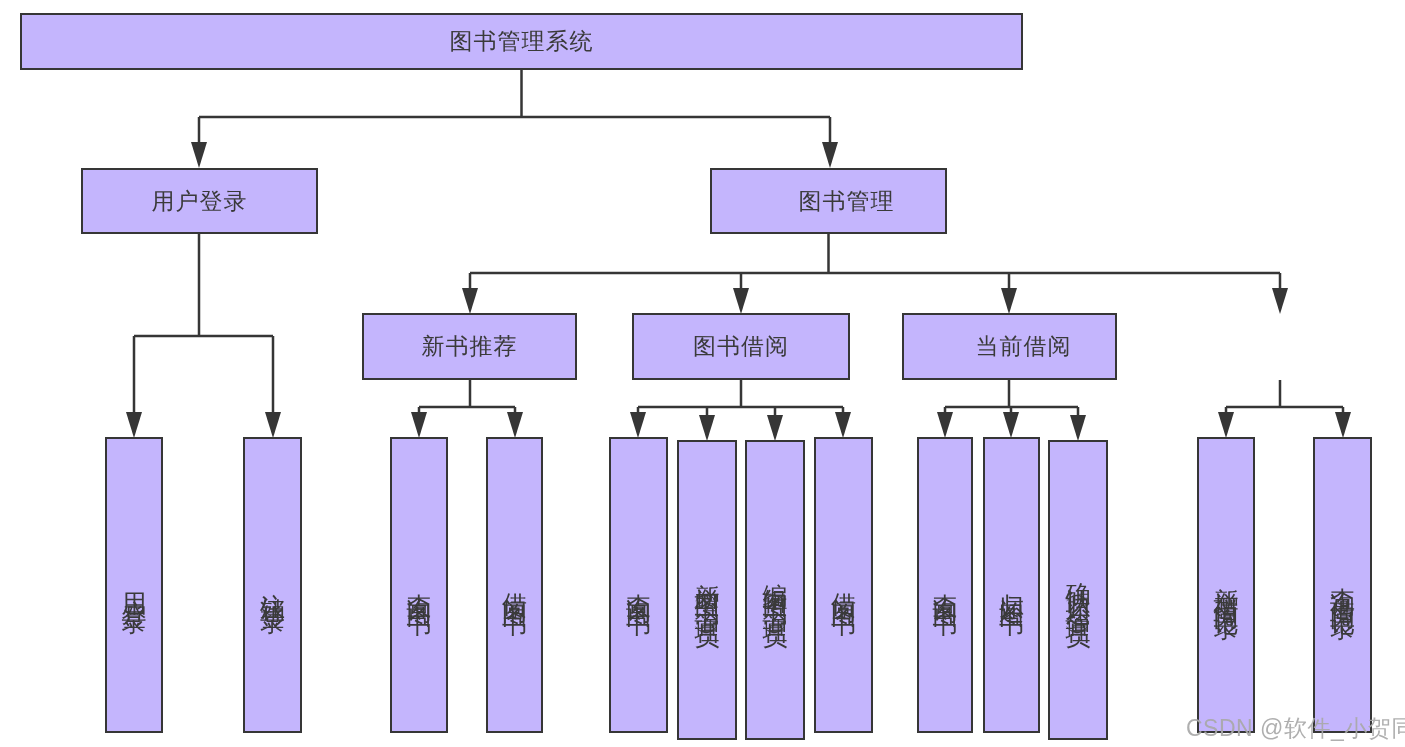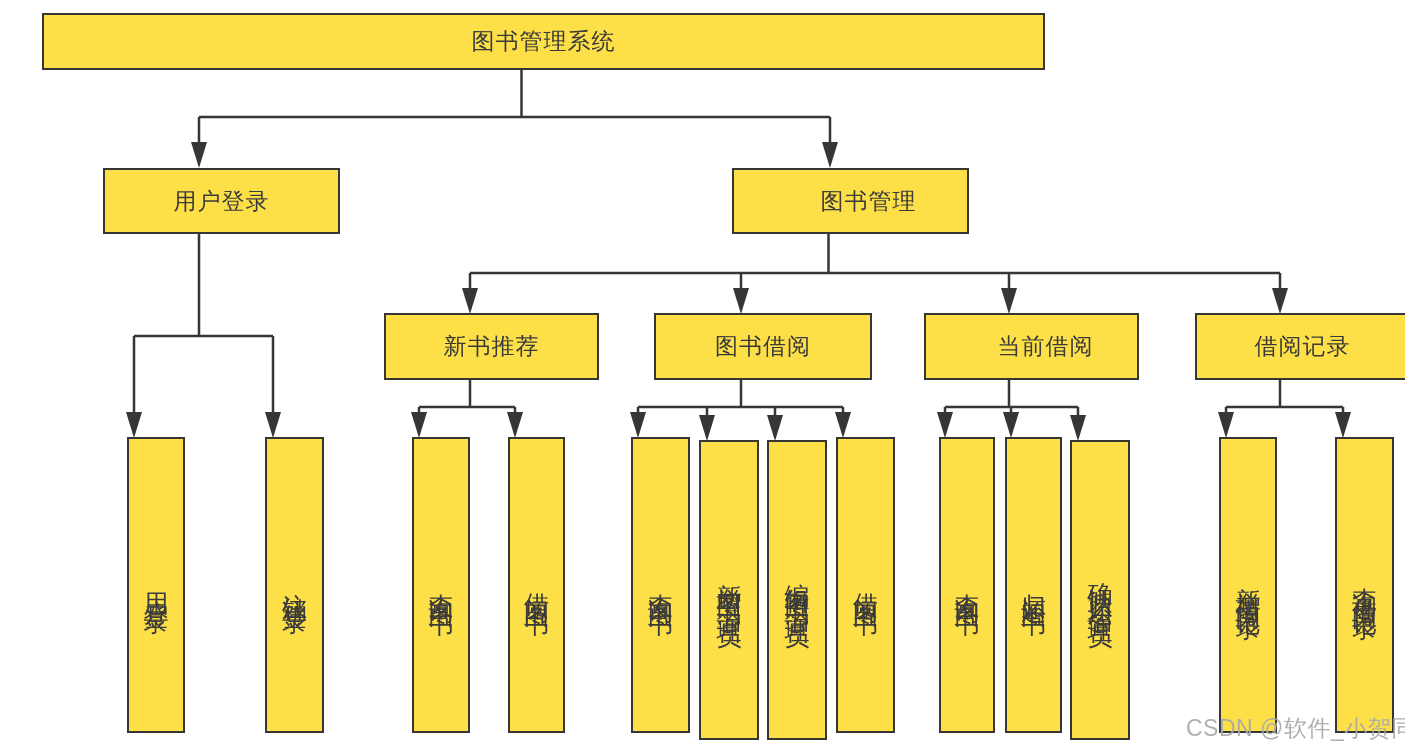--- a/index.html
+++ b/index.html
@@ -15,28 +15,27 @@
   }
 
   svg.connectors {
     position: absolute;
     left: 0; top: 0;
     width: 1405px; height: 747px;
   }
 
   .node {
     position: absolute;
-    background: #fde047;
+    background: #c4b5fd;
     border: 2.5px solid #363636;
     color: #3a3a3a;
     display: flex;
     align-items: center;
     justify-content: center;
     text-align: center;
-    margin-left: 22px;
   }
 
   .hnode { font-size: 23px; letter-spacing: 1px; }
 
   .leaf {
     writing-mode: vertical-rl;   
     font-size: 25px;
     letter-spacing: 6px;
     line-height: 1;
   }
@@ -102,21 +101,20 @@
   </svg>
 
   <div class="node hnode" style="left:20px; top:13px; width:1003px; height:57px;">图书管理系统</div>
 
   <div class="node hnode" style="left:81px; top:168px; width:237px; height:66px;">用户登录</div>
   <div class="node hnode" style="left:710px; top:168px; width:237px; height:66px;padding-left:36px;">图书管理</div>
 
   <div class="node hnode" style="left:362px; top:313px; width:215px; height:67px;">新书推荐</div>
   <div class="node hnode" style="left:632px; top:313px; width:218px; height:67px;">图书借阅</div>
   <div class="node hnode" style="left:902px; top:313px; width:215px; height:67px;padding-left:28px;">当前借阅</div>
-  <div class="node hnode" style="left:1173px; top:313px; width:215px; height:67px;">借阅记录</div>
 
   <div class="node leaf" style="left:105px; top:437px; width:58px; height:296px;">用户登录</div>
   <div class="node leaf" style="left:243px; top:437px; width:59px; height:296px;">注销登录</div>
 
   <div class="node leaf" style="left:390px; top:437px; width:58px; height:296px;">查询图书</div>
   <div class="node leaf" style="left:486px; top:437px; width:57px; height:296px;">借阅图书</div>
 
   <div class="node leaf" style="left:609px; top:437px; width:59px; height:296px;">查询图书</div>
   <div class="node leaf" style="left:677px; top:440px; width:60px; height:300px;">新增图书（管理员）</div>
   <div class="node leaf" style="left:745px; top:440px; width:60px; height:300px;">编辑图书（管理员）</div>

